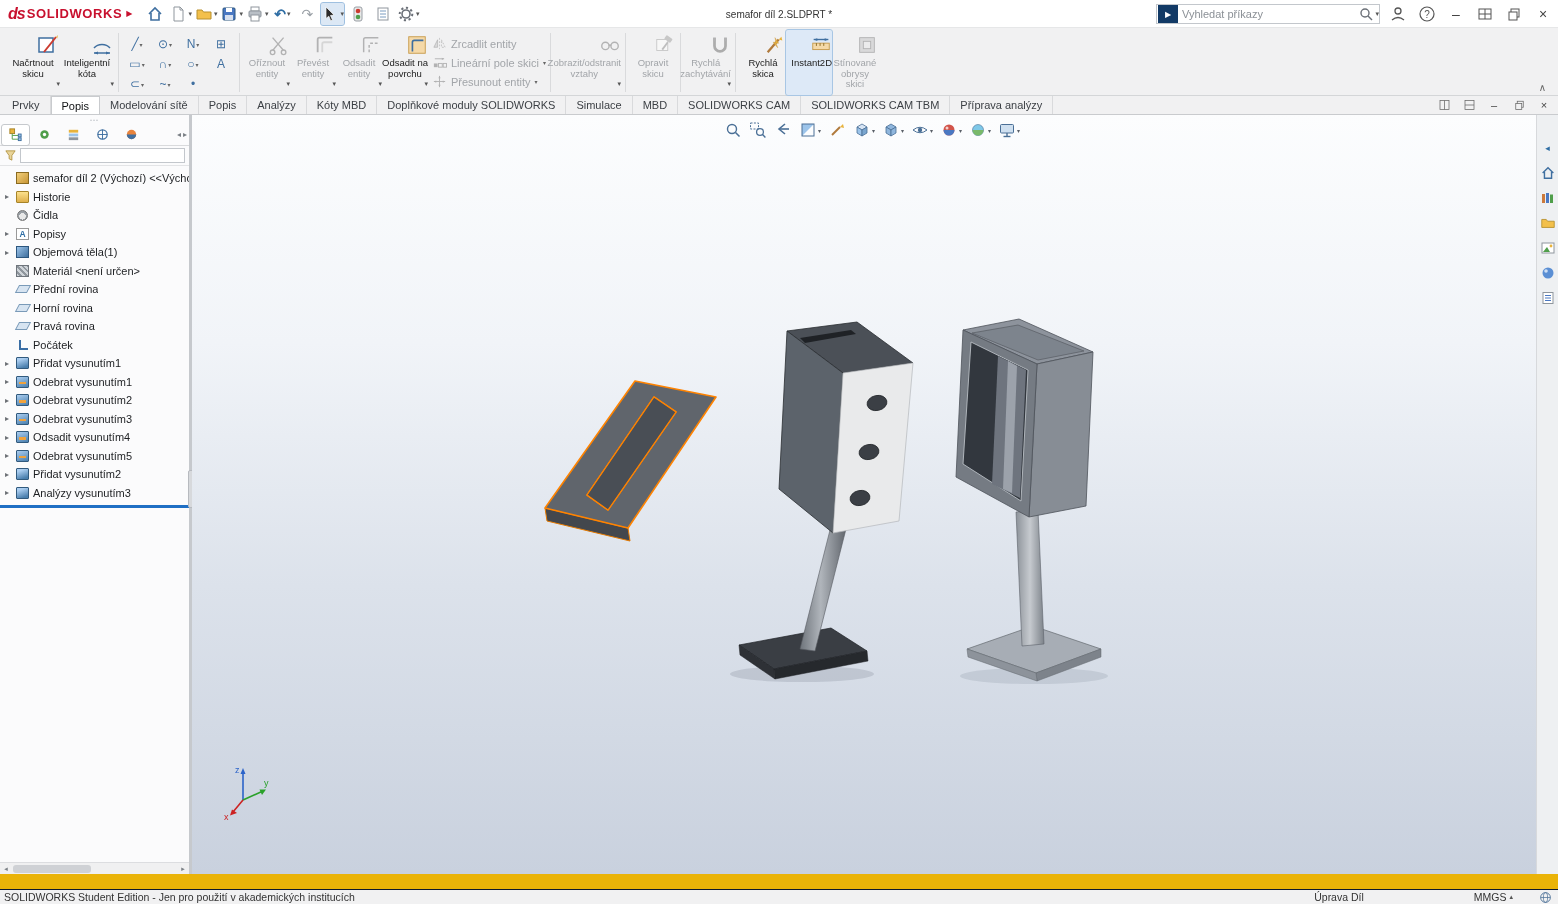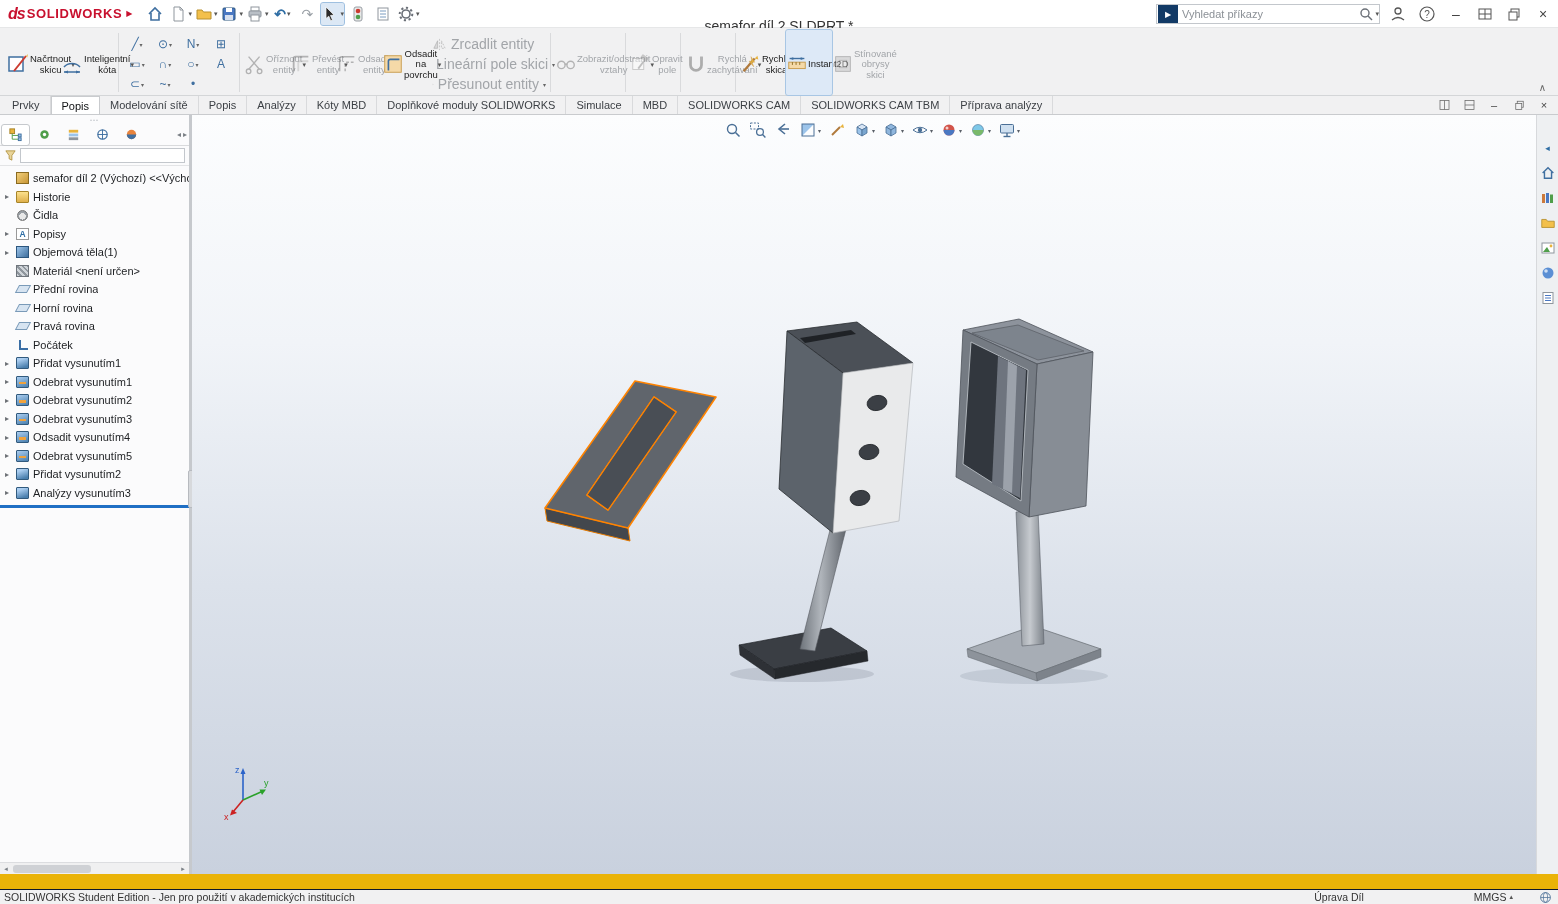--- a/index.html
+++ b/index.html
@@ -12,47 +12,47 @@
 .logo{display:flex;align-items:center;padding:0 12px 0 8px}
 .logo-ds{font-style:italic;font-weight:700;font-size:16px;color:#c8102e;letter-spacing:-1px;margin-right:2px}
 .logo-sw{font-weight:700;font-size:13px;color:#c8102e;letter-spacing:.6px}
 .logo-arrow{color:#c8102e;font-size:8px;margin-left:4px}
 .qbar{display:flex;align-items:center;gap:3px}
 .qbtn{height:22px;min-width:22px;display:flex;align-items:center;justify-content:center;border-radius:2px}
 .qbtn.pressed{background:#dce8f5;outline:1px solid #9fc0e0}
 .qglyph{font-size:14px;font-weight:700;color:#2e6da4}
 .qglyph.gray{color:#9aa0a6;font-weight:400}
 .qcaret{font-size:7px;color:#555;margin-left:1px}
-.doc-title{position:absolute;left:50%;top:12px;transform:translateX(-50%);height:28px;display:flex;align-items:center;font-size:14px;color:#333;white-space:nowrap}
+.doc-title{position:absolute;left:50%;top:0;transform:translateX(-50%);height:28px;display:flex;align-items:center;font-size:10px;color:#333;white-space:nowrap}
 .tb-right{position:absolute;right:4px;top:4px;display:flex;align-items:center;gap:7px}
 .search{display:flex;align-items:center;width:224px;height:20px;border:1px solid #c3c7cc;background:#fff}
 .search .xp{width:20px;height:18px;background:#123a66;color:#fff;display:flex;align-items:center;justify-content:center;font-size:8px;margin:0 2px 0 1px}
 .search input{flex:1;min-width:0;border:0;outline:0;font-size:11px;padding:0 2px;color:#333;font-family:inherit}
 .search input::placeholder{color:#8b9096}
 .winbtn{width:22px;height:20px;display:flex;align-items:center;justify-content:center;color:#444;font-size:14px}
 
 
 .ribbon{position:absolute;top:28px;left:0;right:0;height:68px;background:#f1f1f2;border-bottom:1px solid #d4d6d8;display:flex;align-items:stretch;padding:2px 4px 0 6px}
-.bigbtn{width:54px;display:flex;flex-direction:row;align-items:center;padding-top:3px;border-radius:2px;position:relative}
+.bigbtn{width:54px;display:flex;flex-direction:column;align-items:flex-end;padding-top:3px;border-radius:2px;position:relative}
 .bigbtn.narrow{width:46px}
 .bigbtn.wide{width:66px}
 .bigbtn .bicon{height:24px;display:flex;align-items:center;justify-content:center}
 .blabel{font-size:9.5px;line-height:10.5px;text-align:center;color:#222;margin-top:1px}
 .bcaret{font-size:7px;color:#555;margin-top:1px}
 .bigbtn.pressed{background:#dde9f7;outline:1px solid #a8c6e4}
 .disabled .blabel,.disabled .elabel{color:#a2a5a9}
 .disabled svg{filter:grayscale(1);opacity:.45}
 .rsep{width:1px;background:#d9dadc;margin:3px 4px}
 .sgrid{display:grid;grid-template-columns:repeat(4,28px);grid-auto-rows:20px;align-content:start;padding-top:4px}
 .stool{display:flex;align-items:center;justify-content:center;gap:1px}
 .sglyph{font-size:12px;color:#3f6fa0}
 .scaret{font-size:6px;color:#666}
 .erows{display:flex;flex-direction:column;padding-top:6px;gap:4px;width:118px}
 .erow{display:flex;align-items:center;gap:4px;padding-left:4px}
-.elabel{font-size:14px;white-space:nowrap;color:#222}
+.elabel{font-size:11px;white-space:nowrap;color:#222}
 .ribbon-collapse{position:absolute;right:12px;bottom:2px;font-size:10px;color:#666}
 
 
 .cmdtabs{position:absolute;top:96px;left:0;right:0;height:19px;background:#f1f1f2;border-bottom:1px solid #c9cbce;display:flex;align-items:flex-end;padding-left:2px}
 .ctab{height:18px;display:flex;align-items:center;padding:0 10px;font-size:11px;color:#3b3f44;border-right:1px solid #d9dadc;white-space:nowrap}
 .ctab.active{background:#fff;border:1px solid #c9cbce;border-bottom:0;color:#101214}
 .doc-controls{position:absolute;right:6px;top:2px;display:flex;gap:9px;align-items:center}
 .doc-controls .winbtn{width:16px;height:14px;font-size:11px}
 
 
@@ -401,21 +401,21 @@
     </div>
     <div class="rsep"></div>
     <div class="bigbtn narrow disabled">
       <span class="bicon">
           <svg width="22" height="22" viewBox="0 0 24 24">
             <rect x="3" y="6" width="12" height="12" fill="#fff" stroke="#8f969d"></rect>
             <rect x="12" y="3" width="8" height="5" rx="1" fill="#8f969d" transform="rotate(35 16 5)"></rect>
             <line x1="15" y1="9" x2="9" y2="17" stroke="#b07a3c" stroke-width="2"></line>
           </svg>
         </span>
-      <span class="blabel">Opravit pole</span>
+      <span class="blabel">Opravit skicu</span>
     </div>
     <div class="rsep"></div>
     <div class="bigbtn narrow disabled">
       <span class="bicon">
           <svg width="22" height="22" viewBox="0 0 24 24">
             <path d="M6 4 V13 a6 6 0 0 0 12 0 V4" fill="none" stroke="#cc3b30" stroke-width="3"></path>
             <rect x="4.5" y="4" width="3" height="4" fill="#3f6fa0"></rect>
             <rect x="16.5" y="4" width="3" height="4" fill="#3f6fa0"></rect>
           </svg>
         </span>

